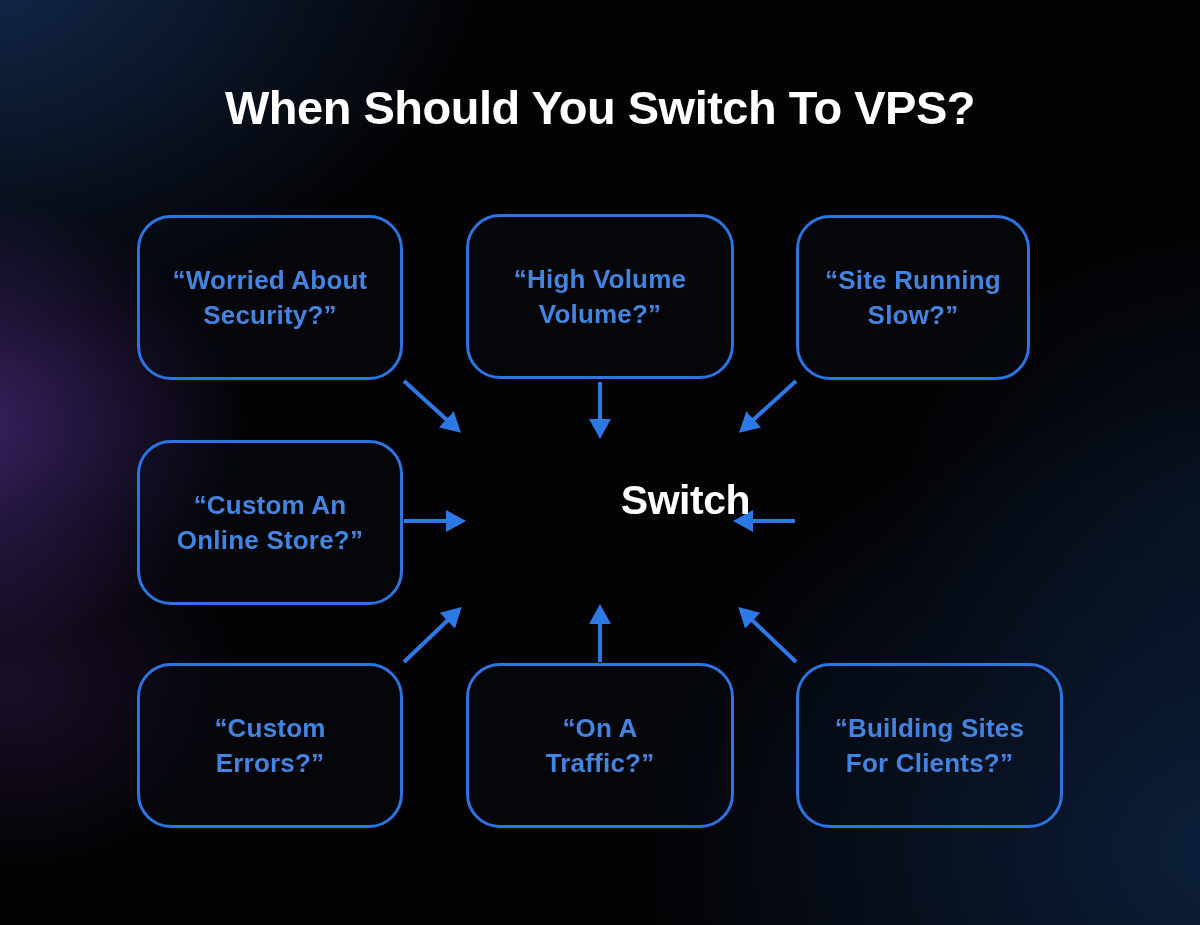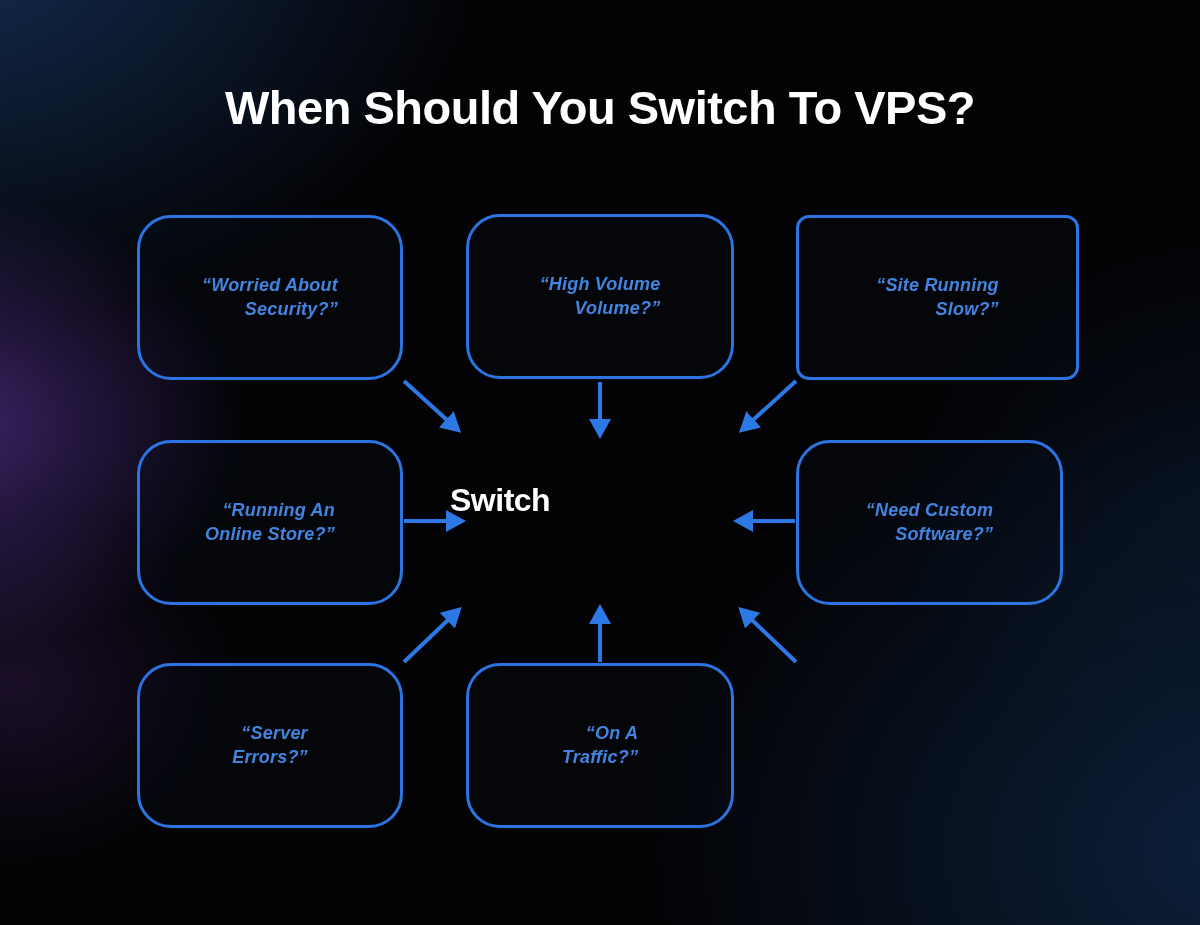--- a/index.html
+++ b/index.html
@@ -24,35 +24,35 @@
     font-size:47px;font-weight:bold;letter-spacing:-0.5px;
   }
   .box{
     position:absolute;width:266px;height:165px;
     border:3px solid #2C74E2;border-radius:34px;
     box-sizing:border-box;
     display:flex;align-items:center;justify-content:center;
     background:rgba(8,16,34,0.22);
   }
   .box-label{
-    color:#4284E0;font-size:18px;font-weight:bold;line-height:1.32;
-    text-align:right;white-space:pre-line;letter-spacing:0.2px;font-style:italic;
+    color:#4284E0;font-size:26px;font-weight:bold;line-height:1.32;
+    text-align:center;white-space:pre-line;letter-spacing:0.2px;
   }
   .b-tl{left:137px;top:215px;}
   .b-tm{left:466px;top:214px;width:268px;}
-  .b-tr{left:796px;top:215px;width:283px;border-radius:13px;}
+  .b-tr{left:796px;top:215px;width:234px;}
   .b-ml{left:137px;top:440px;}
   .b-mr{left:796px;top:440px;width:267px;}
   .b-bl{left:137px;top:663px;}
   .b-bm{left:466px;top:663px;width:268px;}
   .b-br{left:796px;top:663px;width:267px;}
   .center-node{
     position:absolute;left:450px;top:479px;width:300px;
-    text-align:left;color:#ffffff;
-    font-size:32px;font-weight:bold;line-height:42px;letter-spacing:-0.5px;
+    text-align:right;color:#ffffff;
+    font-size:41px;font-weight:bold;line-height:42px;letter-spacing:-0.5px;
   }
   .center-node span{display:block;}
   svg.arrows{position:absolute;left:0;top:0;width:1200px;height:925px;}
   svg.arrows line{stroke:#2C79E6;stroke-width:4;}
 </style>
 </head>
 <body>
 
 <div class="canvas">
 
@@ -96,33 +96,33 @@
   </div>
   <div class="box b-tm">
     <span class="box-label">“High Volume
 Volume?”</span>
   </div>
   <div class="box b-tr">
     <span class="box-label">“Site Running
 Slow?”</span>
   </div>
   <div class="box b-ml">
-    <span class="box-label">“Running An
+    <span class="box-label">“Custom An
 Online Store?”</span>
   </div>
-  <div class="box b-mr">
-    <span class="box-label">“Need Custom
-Software?”</span>
-  </div>
   <div class="box b-bl">
-    <span class="box-label">“Server
+    <span class="box-label">“Custom
 Errors?”</span>
   </div>
   <div class="box b-bm">
     <span class="box-label">“On A
 Traffic?”</span>
+  </div>
+  <div class="box b-br">
+    <span class="box-label">“Building Sites
+For Clients?”</span>
   </div>
 
   <div class="center-node">
     <span>Switch</span>
   </div>
 
 </div>
 
 </body></html>

